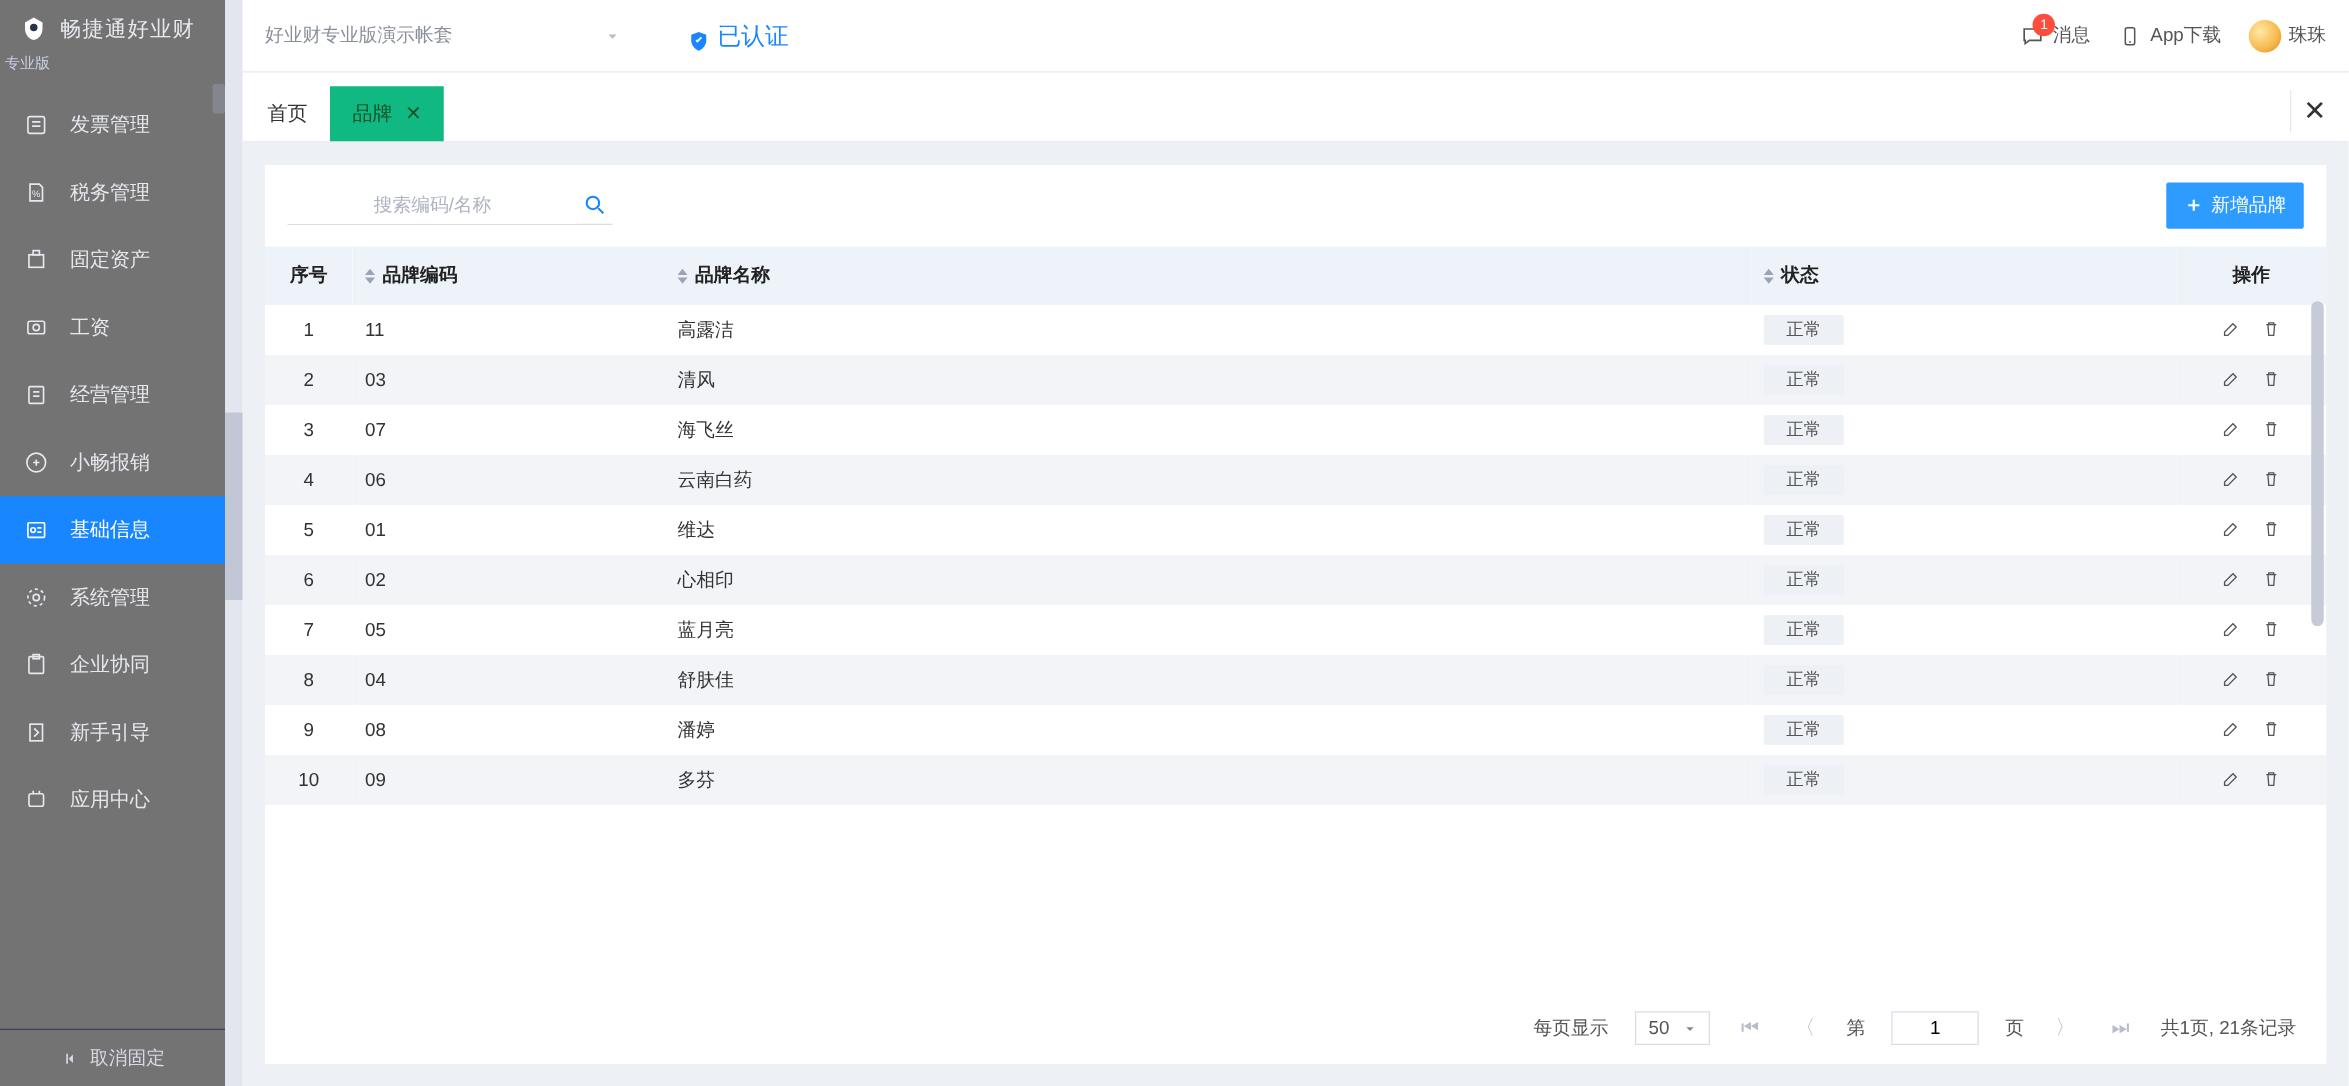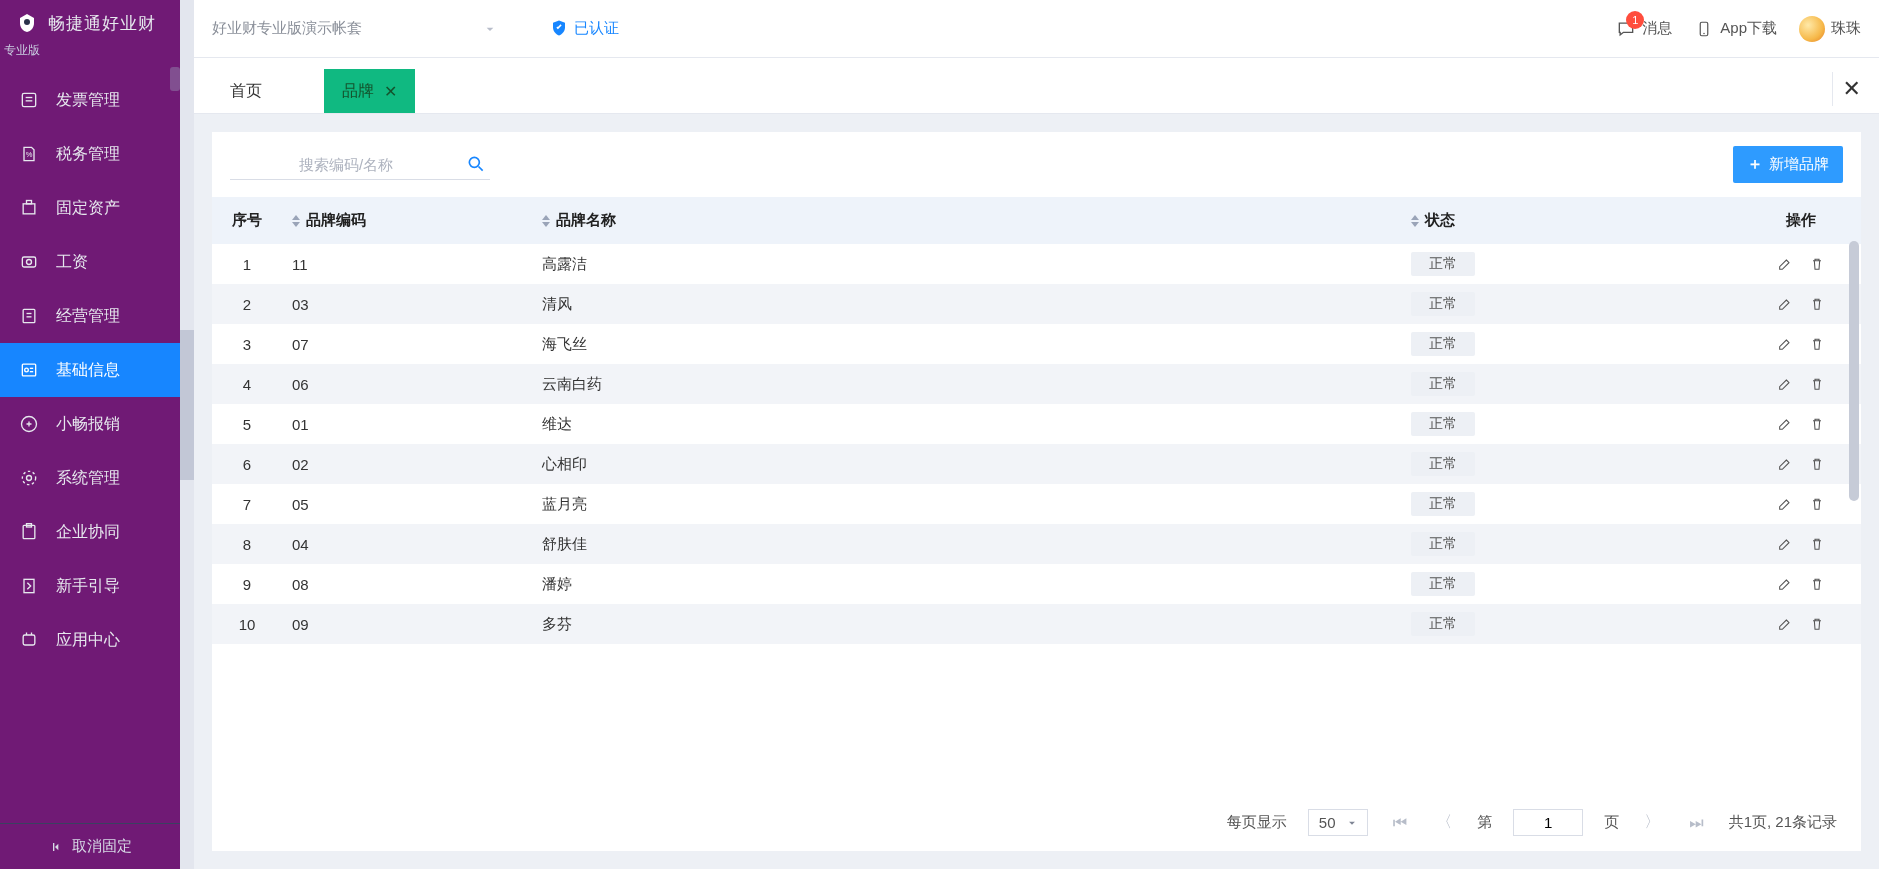--- a/index.html
+++ b/index.html
@@ -1,50 +1,50 @@
 <!DOCTYPE html>
 <html><head>
 <meta charset="utf-8">
 <style>
   * { box-sizing: border-box; margin: 0; padding: 0; }
   html, body { height: 100%; font-family: "Microsoft YaHei", "PingFang SC", sans-serif; font-size: 14px; color: #333; background: #fff; }
   body { display: flex; }
 
   
-  .sidebar { width: 180px; background: #701a75; color: #e6e8ee; display: flex; flex-direction: column; position: relative; }
+  .sidebar { width: 180px; background: #737373; color: #e6e8ee; display: flex; flex-direction: column; position: relative; }
   .sidebar-header { padding: 10px 14px 6px; display: flex; align-items: center; }
   .sidebar-header .logo-icon { width: 26px; height: 26px; display:flex; align-items:center; justify-content:center; margin-right: 8px; }
   .sidebar-header .app-name { font-size: 17px; letter-spacing: 1px; }
   .sidebar-sub { font-size: 12px; color: #c9cde0; padding: 0 4px 8px; }
   .sidebar-menu { flex: 1; overflow-y: auto; padding-top: 6px; position: relative; }
   .sidebar-item { display:flex; align-items:center; height: 54px; padding: 0 18px; cursor: pointer; color:#e6e8ee; font-size: 16px; }
   .sidebar-item.active { background: #1786ff; color:#fff; }
   .sidebar-item .mi { width: 22px; height: 22px; margin-right: 16px; display:flex; align-items:center; justify-content:center; }
   .sidebar-scroll-ind { position:absolute; right:0; top:0; width:10px; height:24px; background:#9aa0b8; border-radius:3px; opacity:.4; }
   .sidebar-footer { height: 46px; display:flex; align-items:center; justify-content:center; color:#d7dae6; font-size:15px; cursor:pointer; border-top:1px solid #3a4160;}
   .sidebar-footer .mi { width:18px;height:18px;margin-right:6px; display:flex;align-items:center;justify-content:center;}
   .vsep { width:14px; background:#e3e6ee; position:relative; }
   .vsep .thumb { position:absolute; top:330px; left:0; width:14px; height:150px; background:#c2c7d6; }
 
   
   .main { flex:1; display:flex; flex-direction:column; min-width:0; }
 
   .topbar { height:58px; display:flex; align-items:center; padding:0 18px; border-bottom:1px solid #e5e8ef;gap:22px; }
   .account-select { display:flex; align-items:center; color:#8a8f99; font-size:15px; cursor:pointer; margin-right:30px; }
   .account-select .chev { margin-left:120px; color:#b8bdca; }
-  .verified { display:flex; align-items:flex-start; color:#1786ff; font-size:15px; }
+  .verified { display:flex; align-items:flex-end; color:#1786ff; font-size:19px; }
   .verified .shield { margin-right:6px; }
   .top-right { margin-left:auto; display:flex; align-items:center; gap:22px; }
   .ticon { display:flex; align-items:center; color:#555; cursor:pointer; font-size:15px; }
   .ticon .mi { width:20px;height:20px;margin-right:6px;display:flex;align-items:center;justify-content:center; }
   .msg-wrap { position:relative; }
   .badge { position:absolute; top:-8px; left:10px; min-width:18px; height:18px; border-radius:9px; background:#ff4d3d; color:#fff; font-size:11px; display:flex; align-items:center; justify-content:center; padding:0 4px;}
   .avatar { width:26px;height:26px;border-radius:50%; background:radial-gradient(circle at 35% 35%, #ffe9a8, #f6b94a 60%, #e67e22); margin-right:6px; }
 
-  .tabbar { height:56px; display:flex; align-items:flex-end; padding:0 18px; position:relative; border-bottom:1px solid #e5e8ef;gap:44px;}
+  .tabbar { height:56px; display:flex; align-items:flex-end; padding:0 2px; position:relative; border-bottom:1px solid #e5e8ef;}
   .tab { height:44px; display:flex; align-items:center; padding:0 18px; font-size:16px; color:#333; cursor:pointer; }
   .tab.active { background:#10b981; color:#14532d; }
   .tab .x { margin-left:10px; font-size:16px;}
   .tabbar .close-all { position:absolute; right:8px; top:14px; font-size:22px; color:#333; cursor:pointer; padding:4px 10px; border-left: 1px solid #e5e8ef;}
 
   .content { flex:1; background:#edf0f5; padding:18px; display:flex; flex-direction:column; min-height:0; }
   .panel { background:#fff; flex:1; display:flex; flex-direction:column; min-height:0; }
 
   .toolbar { display:flex; align-items:center; padding:14px 18px; }
   .search { display:flex; align-items:center; border-bottom:1px solid #d9dde6; width:260px; }
@@ -137,39 +137,39 @@
       <div class="sidebar-item">
         <span class="mi">
           <svg viewBox="0 0 24 24" width="20" height="20" style="color:inherit">
             <rect x="5" y="4" width="14" height="16" rx="1" fill="none" stroke="currentColor" stroke-width="1.6"></rect>
             <line x1="9" y1="9" x2="15" y2="9" stroke="currentColor" stroke-width="1.6"></line>
             <line x1="9" y1="13" x2="15" y2="13" stroke="currentColor" stroke-width="1.6"></line>
           </svg>
         </span>
         <span>经营管理</span>
       </div>
+      <div class="sidebar-item">
+        <span class="mi">
+          <svg viewBox="0 0 24 24" width="20" height="20" style="color:inherit">
+            <circle cx="12" cy="12" r="9" fill="none" stroke="currentColor" stroke-width="1.6"></circle>
+            <path d="M9 12h6M12 9v6" stroke="currentColor" stroke-width="1.6"></path>
+          </svg>
+        </span>
+        <span>小畅报销</span>
+      </div>
       <div class="sidebar-item active">
         <span class="mi">
           <svg viewBox="0 0 24 24" width="20" height="20" style="color:inherit">
             <rect x="4" y="5" width="16" height="14" rx="1" fill="none" stroke="currentColor" stroke-width="1.6"></rect>
             <circle cx="9" cy="12" r="2.2" fill="none" stroke="currentColor" stroke-width="1.6"></circle>
             <line x1="13" y1="10" x2="17" y2="10" stroke="currentColor" stroke-width="1.6"></line>
             <line x1="13" y1="14" x2="17" y2="14" stroke="currentColor" stroke-width="1.6"></line>
           </svg>
         </span>
         <span>基础信息</span>
-      </div>
-      <div class="sidebar-item">
-        <span class="mi">
-          <svg viewBox="0 0 24 24" width="20" height="20" style="color:inherit">
-            <circle cx="12" cy="12" r="9" fill="none" stroke="currentColor" stroke-width="1.6"></circle>
-            <path d="M9 12h6M12 9v6" stroke="currentColor" stroke-width="1.6"></path>
-          </svg>
-        </span>
-        <span>小畅报销</span>
       </div>
       <div class="sidebar-item">
         <span class="mi">
           <svg viewBox="0 0 24 24" width="20" height="20" style="color:inherit">
             <circle cx="12" cy="12" r="8" fill="none" stroke="currentColor" stroke-width="1.6" stroke-dasharray="3 3"></circle>
             <circle cx="12" cy="12" r="3" fill="none" stroke="currentColor" stroke-width="1.6"></circle>
           </svg>
         </span>
         <span>系统管理</span>
       </div>

